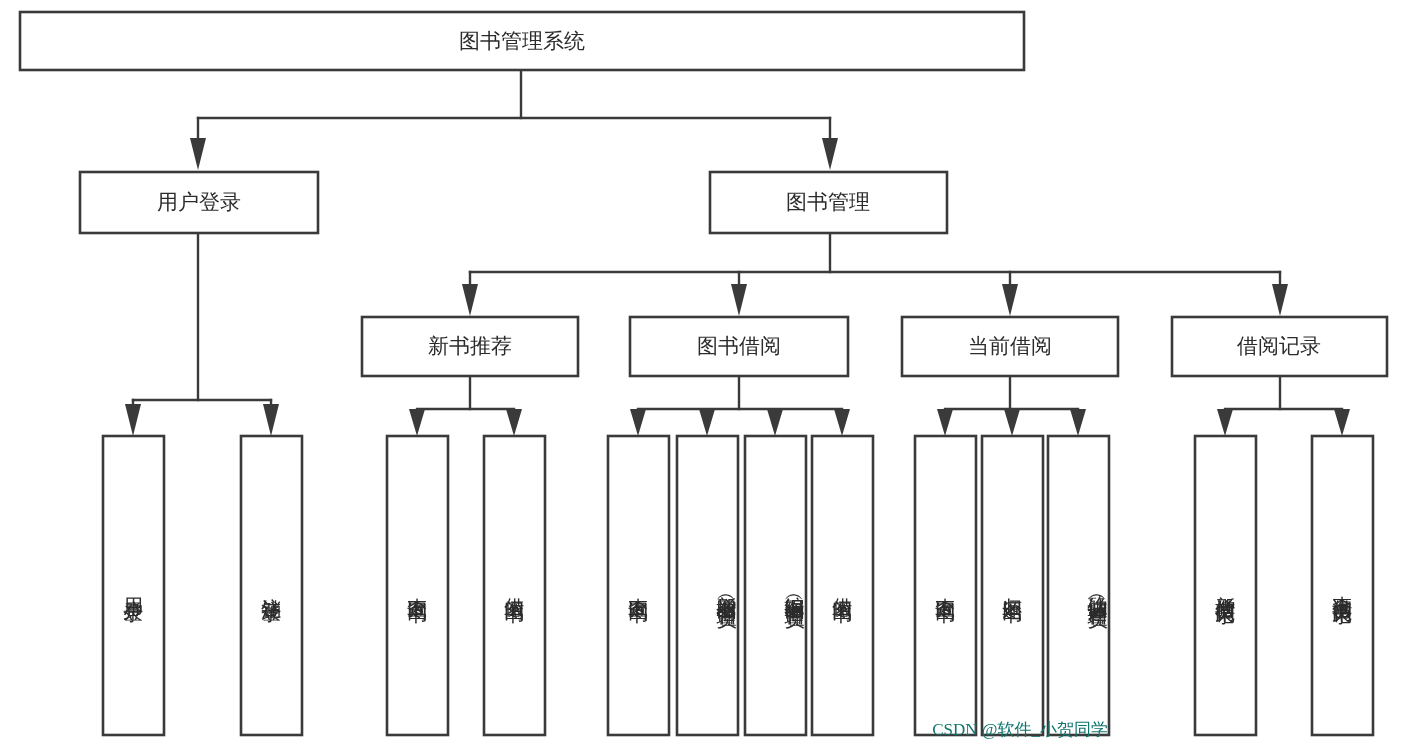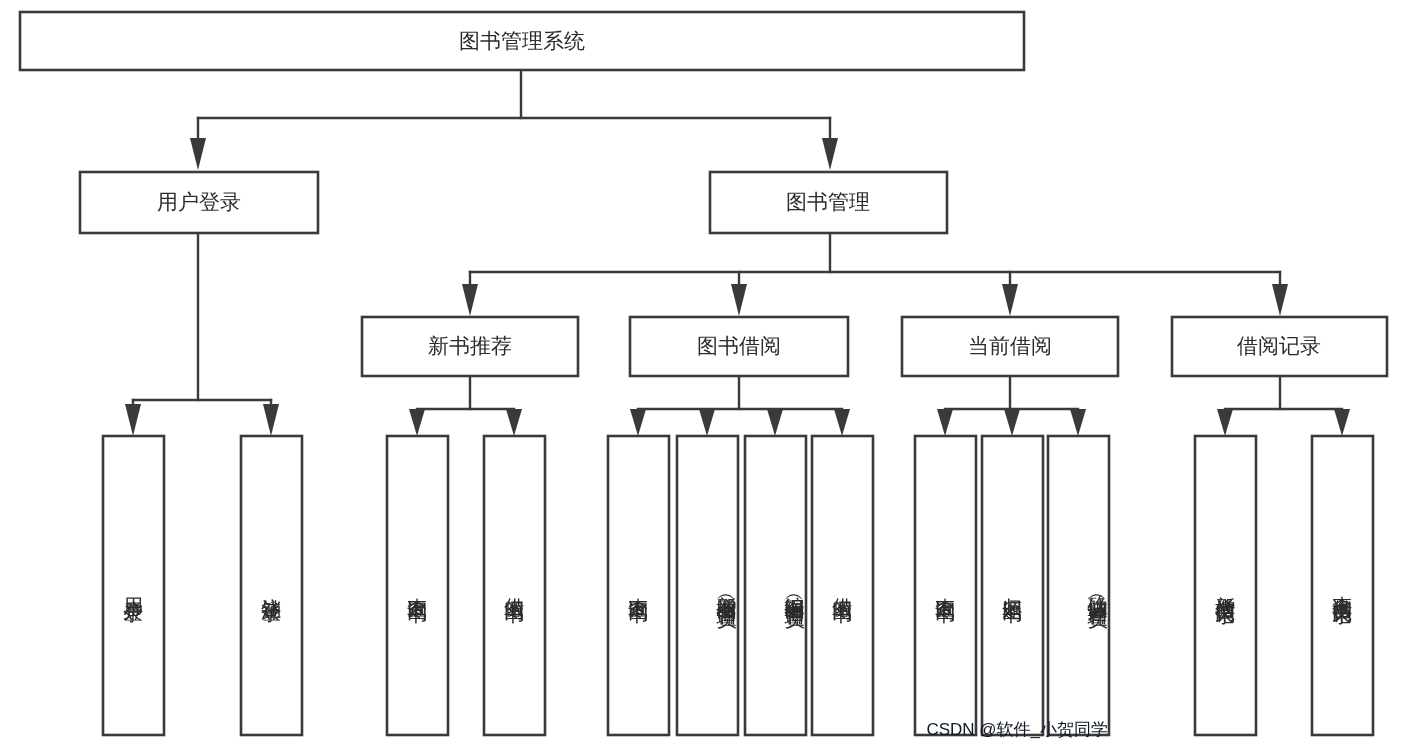--- a/index.html
+++ b/index.html
@@ -62,22 +62,22 @@
     justify-content: center;
     white-space: normal;
     pointer-events: none;
     font-family: "DejaVu Sans", "Liberation Sans", sans-serif;
   }
   .watermark {
     position: absolute;
     right: 8px;
     bottom: 6px;
     font-size: 17px;
-    color: #0f172a;
-    font-family: Liberation Sans, sans-serif;
+    color: #0f766e;
+    font-family: Liberation Serif, serif;
     white-space: nowrap;
   }
 </style>
 </head>
 <body>
 
 <div id="diagram-root">
 
   <svg class="canvas" viewBox="0 0 1405 747">
 

